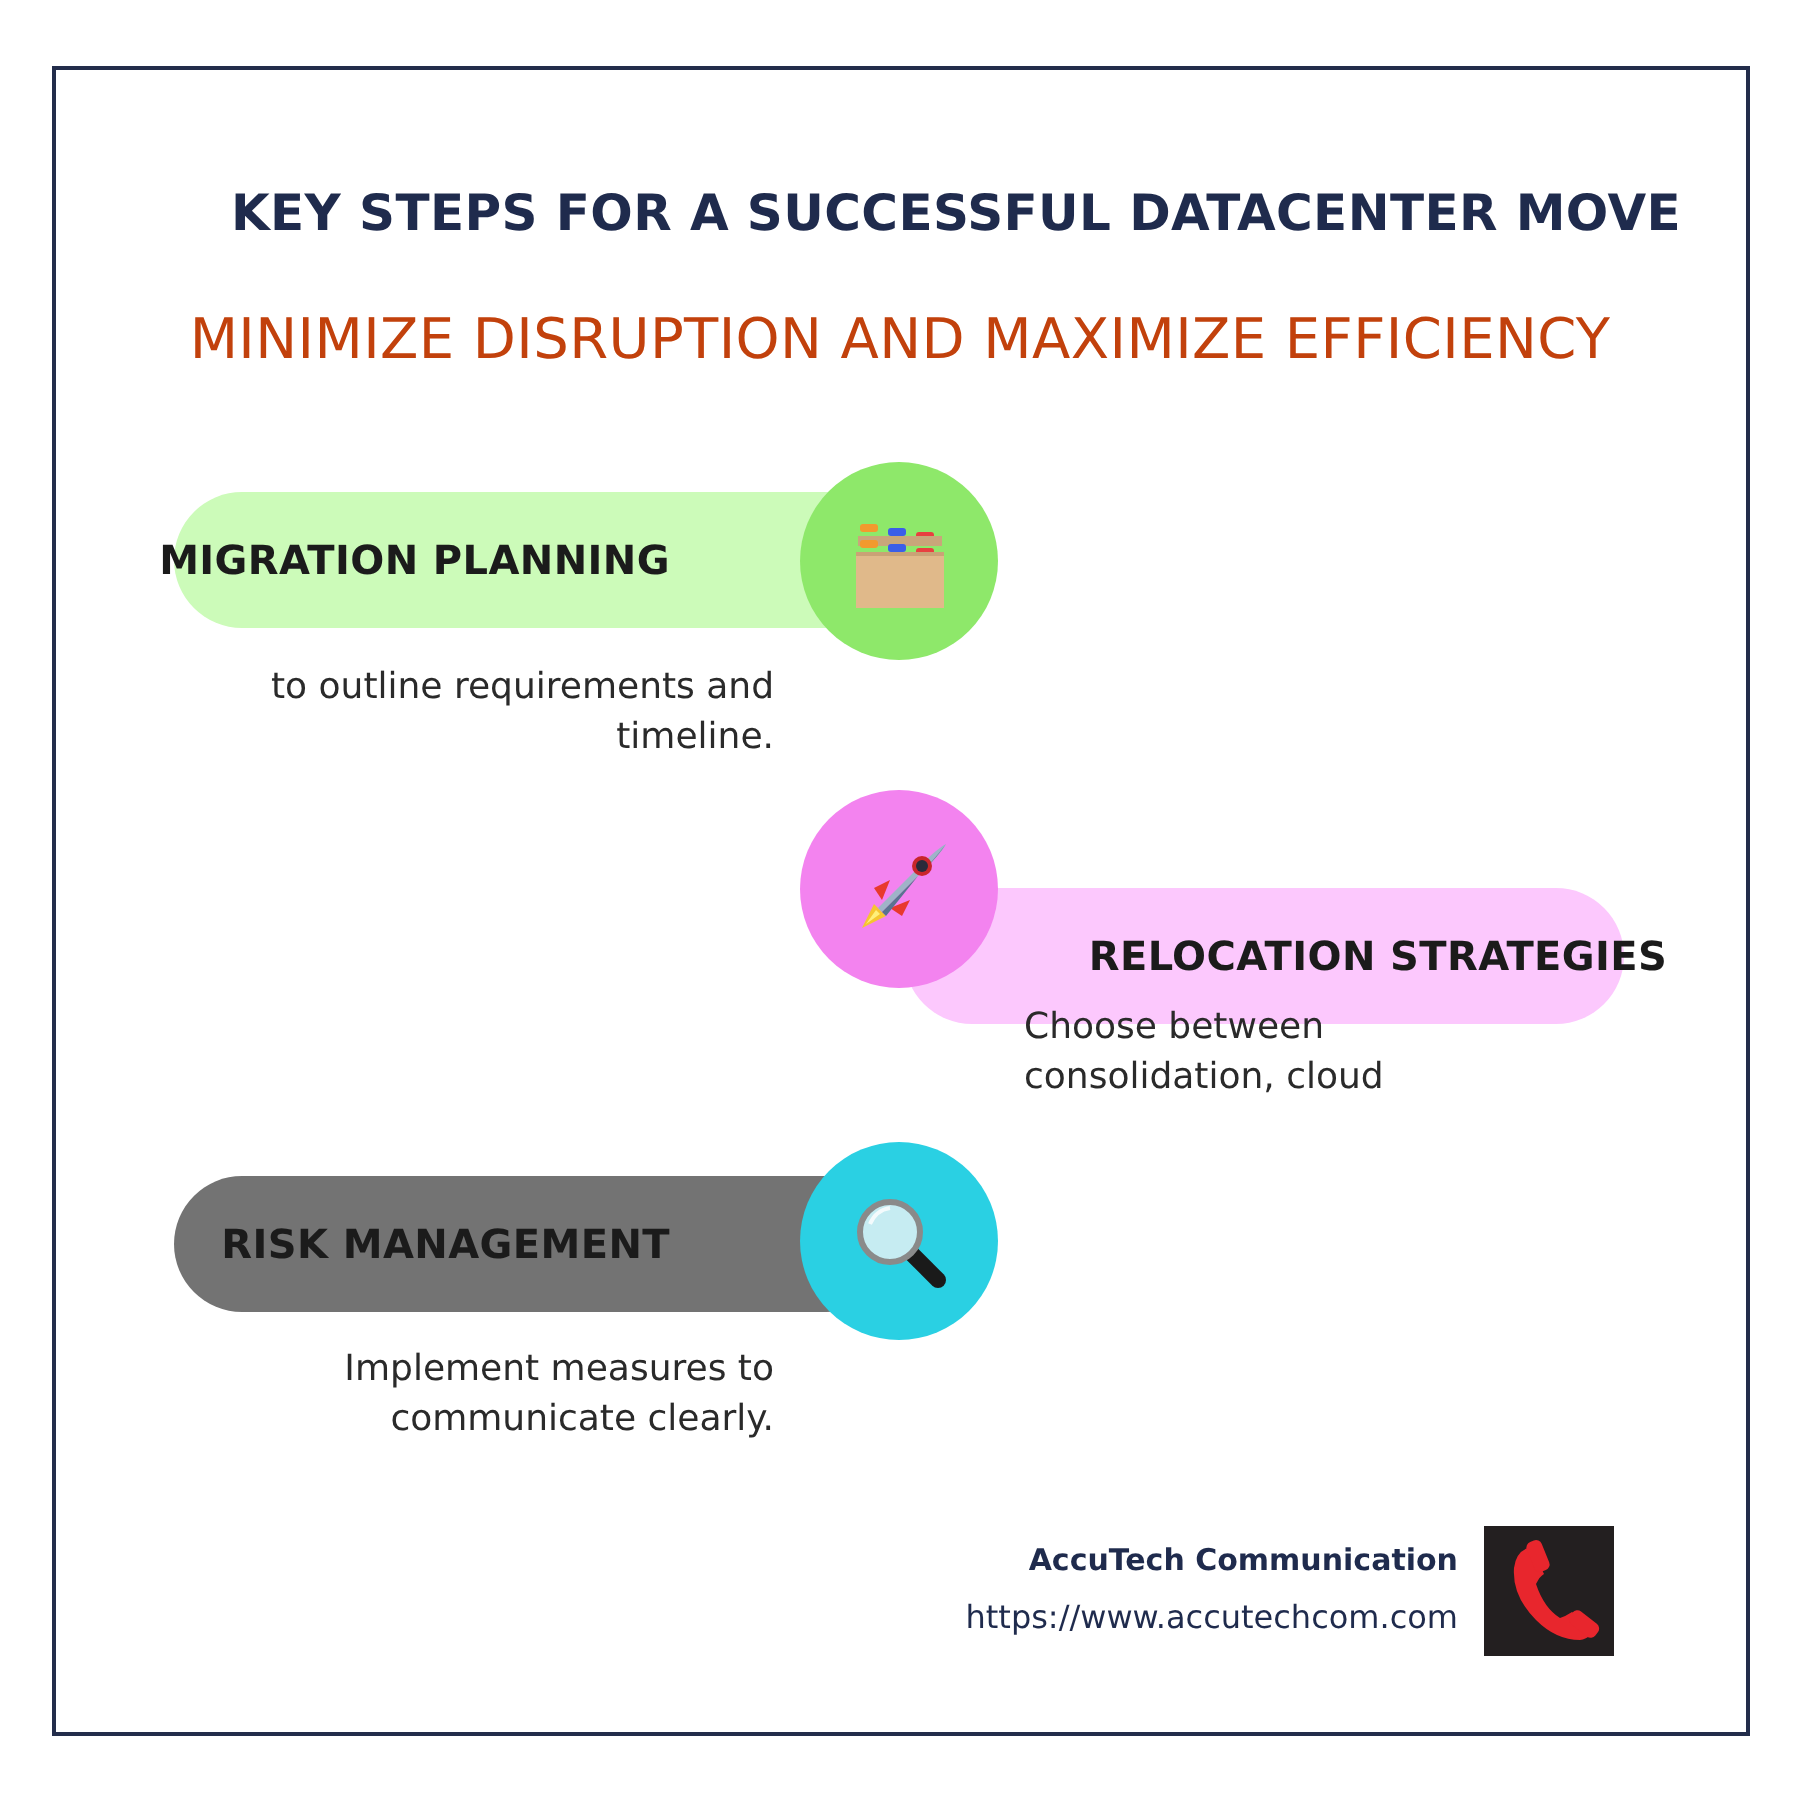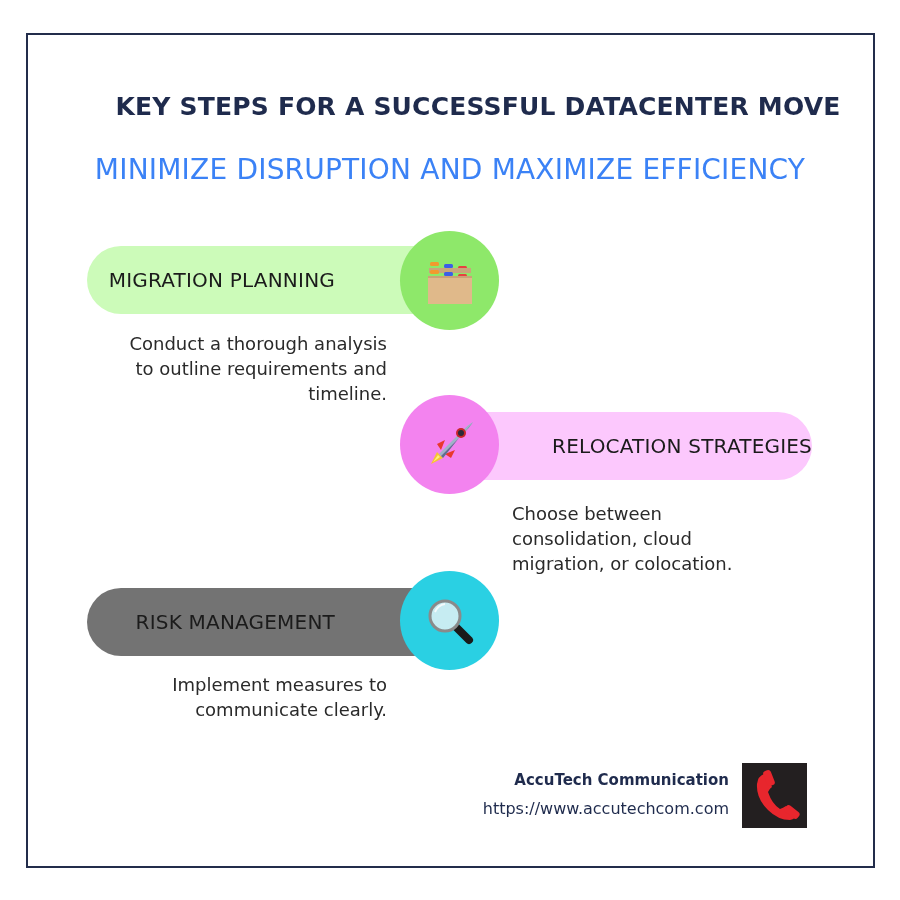--- a/index.html
+++ b/index.html
@@ -10,32 +10,32 @@
     .frame {
       position: absolute; left: 26px; top: 33px; width: 849px; height: 835px;
       border: 2px solid #232d4b; background: #ffffff;
     }
     .title {
       position: absolute; left: 0; width: 900px; top: 92px; text-align: center;
       font-size: 25px; font-weight: bold; color: #1f2b4d; letter-spacing: 0.2px; margin-left: 28px;
     }
     .subtitle {
       position: absolute; left: 0; width: 900px; top: 153px; text-align: center;
-      font-size: 28px; font-weight: normal; color: #3b82f6; letter-spacing: 0.2px;
+      font-size: 28px; font-weight: normal; color: #c2410c; letter-spacing: 0.2px;
     }
     .pill {
       position: absolute; height: 68px; border-radius: 34px;
       display: flex; align-items: center;
     }
     .pill .label {
-      font-size: 20px; font-weight: normal; color: #1b1b1b; white-space: nowrap;
+      font-size: 20px; font-weight: bold; color: #1b1b1b; white-space: nowrap;
       letter-spacing: 0.2px;
     }
     .pill.left { justify-content: flex-end; padding-right: 112px; }
-    .pill.right { justify-content: flex-end; padding-left: 114px; }
+    .pill.right { justify-content: center; padding-left: 114px; margin-top: 32px; }
     .circle {
       position: absolute; width: 99px; height: 99px; border-radius: 50%;
       display: flex; align-items: center; justify-content: center;
     }
     .desc {
       position: absolute; font-size: 18px; line-height: 25px; color: #2a2a2a;
     }
     .desc.left { text-align: right; }
     .desc.right { text-align: left; }
     .company {
@@ -69,21 +69,20 @@
     <rect x="34" y="10" width="9" height="4" rx="1.5" fill="#e84040"></rect>
     <rect x="5" y="12" width="42" height="5" fill="#c9a67a"></rect>
     <rect x="6" y="14" width="9" height="4" rx="1.5" fill="#f29a2e"></rect>
     <rect x="20" y="16" width="9" height="4" rx="1.5" fill="#3b5ee8"></rect>
     <rect x="34" y="18" width="9" height="4" rx="1.5" fill="#e84040"></rect>
     <rect x="4" y="20" width="44" height="28" fill="#e0b98a"></rect>
     <rect x="4" y="20" width="44" height="2" fill="#caa276"></rect>
   </svg>
 </div>
 <div class="desc left" style="right:513px; top:331px; width:300px;">
-  <div>Conduct a thorough analysis</div>
   <div>to outline requirements and</div>
   <div>timeline.</div>
 </div>
 
 <div class="pill right" style="left:452px; top:412px; width:360px; background:#fcc8fd;">
   <span class="label">RELOCATION STRATEGIES</span>
 </div>
 <div class="circle" style="left:400px; top:395px; background:#f383ef;">
   <svg width="54" height="54" viewBox="0 0 54 54">
     <path d="M8 46 L14 34 L20 40 Z" fill="#f6c530"></path>
@@ -92,21 +91,20 @@
     <path d="M28 40 L32 32 L22 36 Z" fill="#e8392d"></path>
     <path d="M16 36 L38 14 Q46 6 50 4 Q48 8 40 16 L18 38 Z" fill="#9fb3c8"></path>
     <path d="M18 38 L40 16 Q46 10 50 4 Q44 12 36 20 L20 40 Z" fill="#5a7390"></path>
     <circle cx="38" cy="15" r="5" fill="#c8262b"></circle>
     <circle cx="38" cy="15" r="3" fill="#2a2a3a"></circle>
   </svg>
 </div>
 <div class="desc right" style="left:512px; top:501px; width:300px;">
   <div>Choose between</div>
   <div>consolidation, cloud</div>
-  <div>migration, or colocation.</div>
 </div>
 
 <div class="pill left" style="left:87px; top:588px; width:360px; background:#737373;">
   <span class="label">RISK MANAGEMENT</span>
 </div>
 <div class="circle" style="left:400px; top:571px; background:#2ad0e3;">
   <svg width="54" height="54" viewBox="0 0 54 54">
     <line x1="32" y1="32" x2="46" y2="46" stroke="#1a1a1a" stroke-width="8" stroke-linecap="round"></line>
     <circle cx="22" cy="22" r="15" fill="#c6ecf2" stroke="#8a8a8a" stroke-width="3"></circle>
     <path d="M12 18 Q15 11 22 10" stroke="#ffffff" stroke-width="2" fill="none" opacity="0.8"></path>

